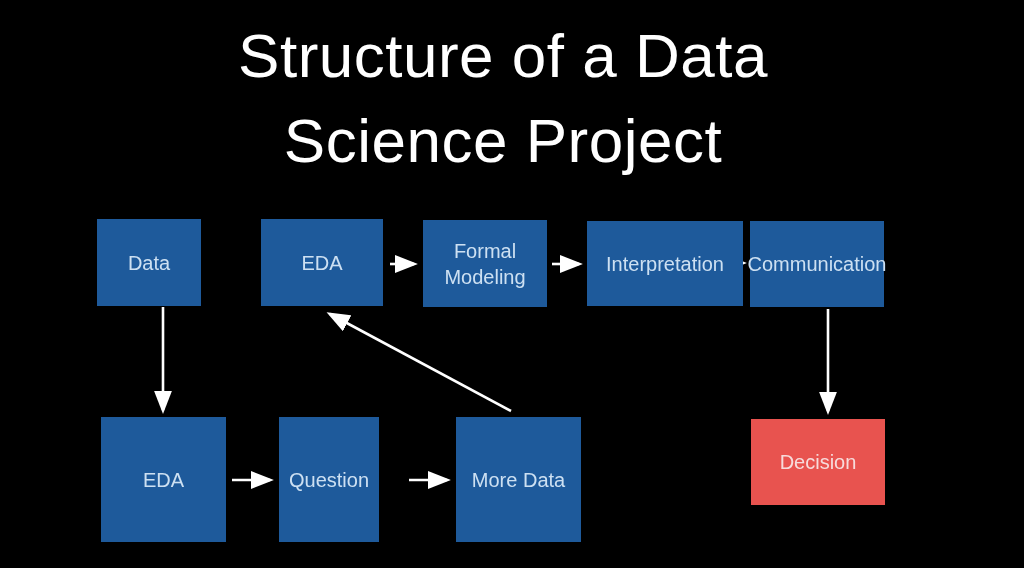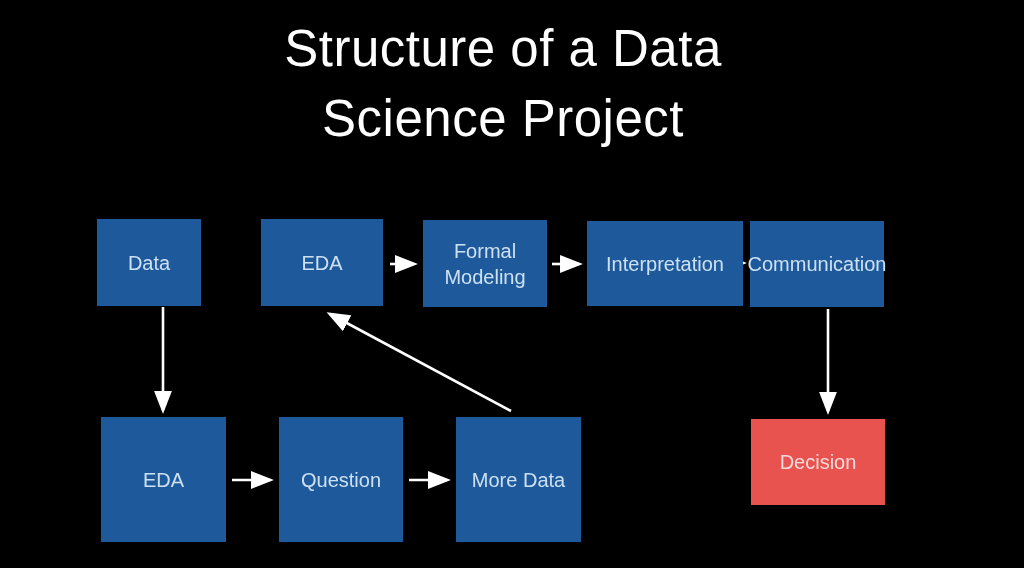--- a/index.html
+++ b/index.html
@@ -17,21 +17,21 @@
     width:1024px;height:568px;
     background:var(--bg);
     overflow:hidden;
     font-family:"Liberation Sans", sans-serif;
   }
   .slide-title{
     position:absolute;
     left:0;top:14px;width:1006px;
     text-align:center;
     color:var(--title);
-    font-size:51px;
+    font-size:62px;
     font-weight:300;
     letter-spacing:0.5px;
     line-height:1.37;
   }
   .node{
     position:absolute;
     display:flex;align-items:center;justify-content:center;
     text-align:center;
     font-size:20px;
     line-height:1.3;
@@ -83,21 +83,21 @@
   <div class="node blue" style="left:587px;top:221px;width:156px;height:85px;padding:19px;">
     <span>Interpretation</span>
   </div>
   <div class="node blue" style="left:750px;top:221px;width:134px;height:86px">
     <span>Communication</span>
   </div>
 
   <div class="node blue" style="left:101px;top:417px;width:125px;height:125px">
     <span>EDA</span>
   </div>
-  <div class="node blue" style="left:279px;top:417px;width:124px;height:125px">
+  <div class="node blue" style="left:279px;top:417px;width:100px;height:125px">
     <span>Question</span>
   </div>
   <div class="node blue" style="left:456px;top:417px;width:125px;height:125px">
     <span>More Data</span>
   </div>
 
   <div class="node red" style="left:751px;top:419px;width:134px;height:86px">
     <span>Decision</span>
   </div>
 

